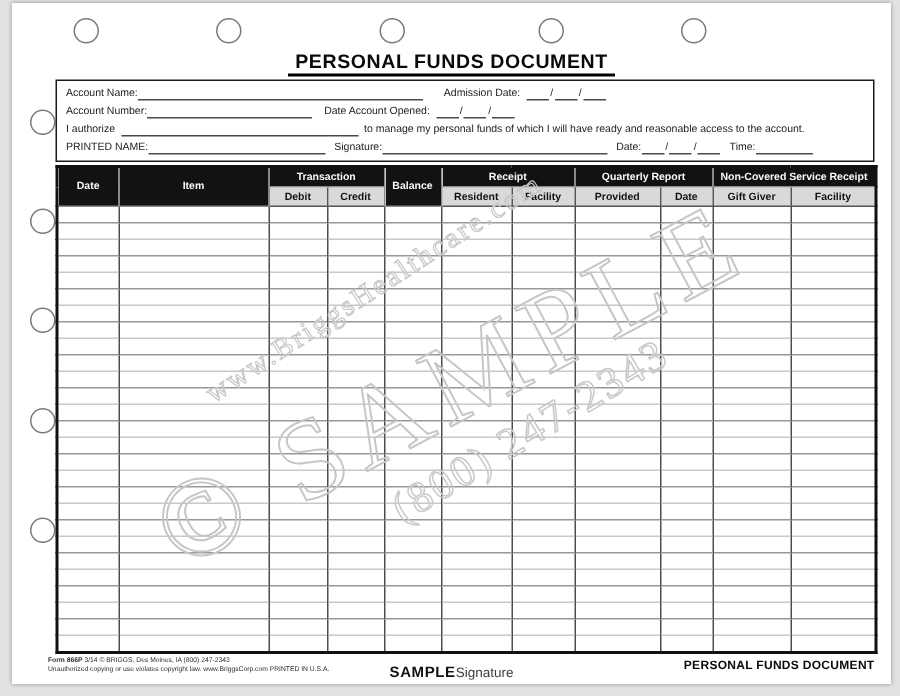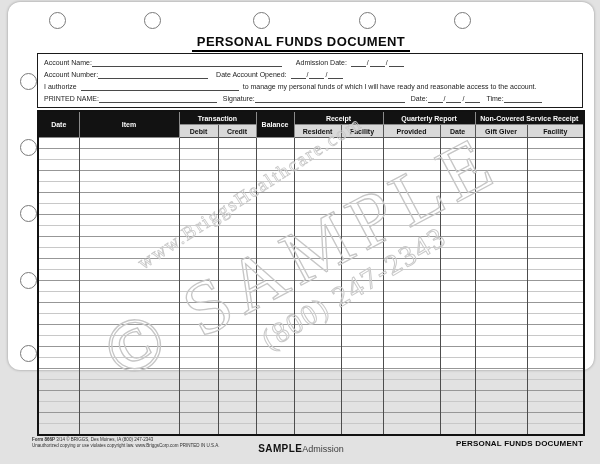--- a/index.html
+++ b/index.html
@@ -3,22 +3,22 @@
 <meta charset="utf-8">
 <style>
   html,body{margin:0;padding:0;}
   body{
     width:600px;height:464px;position:relative;overflow:hidden;
     background:#e2e2e2;
     font-family:"Liberation Sans",sans-serif;
     -webkit-font-smoothing:antialiased;
   }
   .page{
-    position:absolute;left:8px;top:2px;width:586px;height:368px;
-    background:#ffffff;box-shadow:0 0 3px rgba(0,0,0,.35);border-radius:12px;
+    position:absolute;left:8px;top:2px;width:586px;height:454px;
+    background:#ffffff;box-shadow:0 0 3px rgba(0,0,0,.35);
   }
   
   .hole{
     position:absolute;width:17px;height:17px;border-radius:50%;
     background:#fff;border:1px solid #7a7a7a;box-sizing:border-box;
   }
   
   .title-wrap{position:absolute;top:30px;left:0;width:100%;text-align:center;}
   .title-wrap h1{
     display:inline-block;margin:0;font-size:13px;font-weight:bold;letter-spacing:.4px;
@@ -547,17 +547,17 @@
 
   <div class="wm wm-sample">© SAMPLE</div>
   <div class="wm wm-url">www.BriggsHealthcare.com</div>
   <div class="wm wm-phone">(800) 247-2343</div>
 
   <div class="footer-left">
     <div><b>Form 866P</b>&nbsp;<span>3/14   © BRIGGS, Des Moines, IA   (800) 247-2343</span></div>
     <div>Unauthorized copying or use violates copyright law.   www.BriggsCorp.com   PRINTED IN U.S.A.</div>
   </div>
   <div class="brand">
-    <span class="b1">SAMPLE</span><span class="b2">Admission</span>
+    <span class="b1">SAMPLE</span><span class="b2">Signature</span>
   </div>
   <div class="footer-right">PERSONAL FUNDS DOCUMENT</div>
 
 </div>
 
 </body></html>

